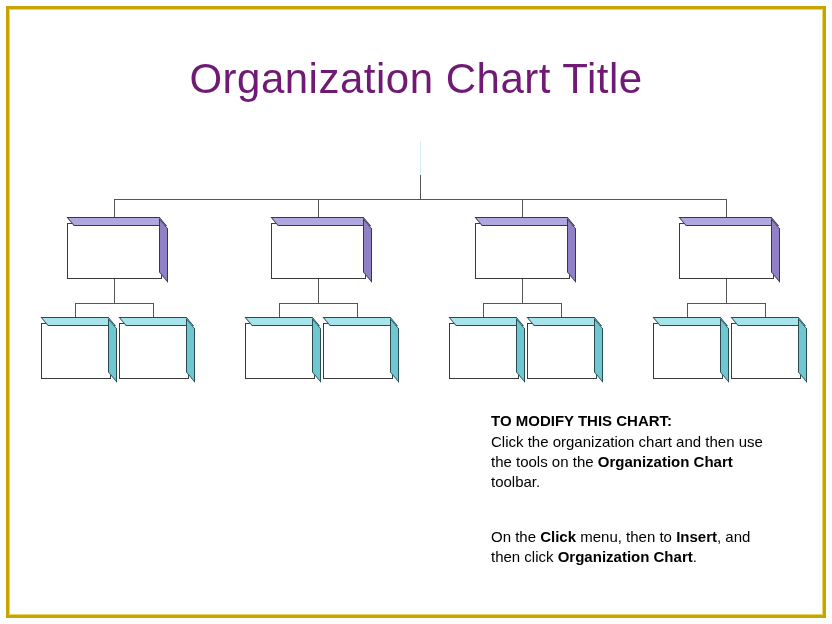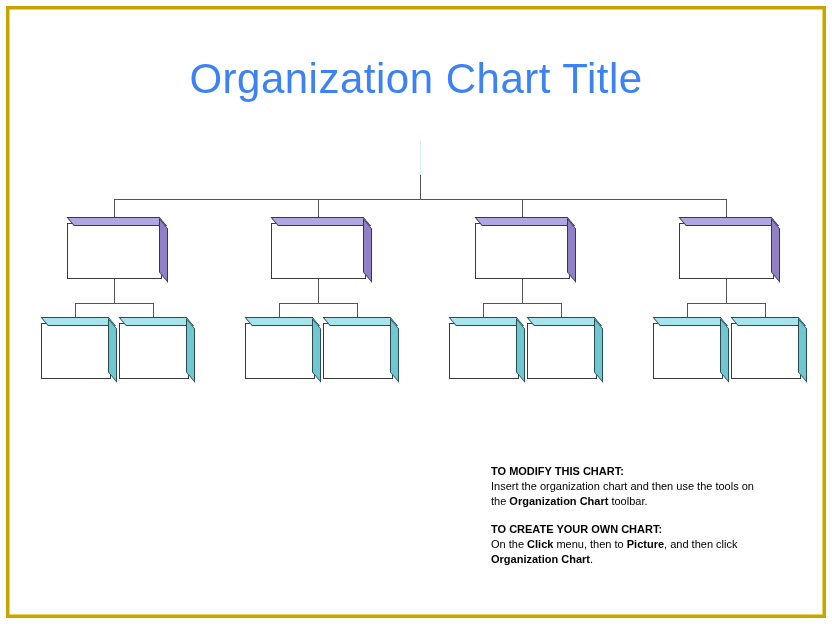--- a/index.html
+++ b/index.html
@@ -17,21 +17,21 @@
     box-shadow: inset 0 0 0 1px #e4d560;
     background: #fff;
   }
   .title {
     position: absolute;
     top: 46px;
     left: 0; right: 0;
     text-align: center;
     font-size: 42px;
     font-weight: 400;
-    color: #3b82f6;
+    color: #701a75;
     letter-spacing: 0.5px;
     font-family: Arial, sans-serif;
   }
   .org-area {
     position: absolute;
     top: 120px;
     left: 40px;
     right: 40px;
     height: 300px;
   }
@@ -62,21 +62,21 @@
 
   .connector { position: absolute; background: #555; }
   .h { height: 1px; }
   .v { width: 1px; }
 
   .instructions {
     position: absolute;
     right: 52px;
     bottom: 34px;
     width: 280px;
-    font-size: 11px;
+    font-size: 15px;
     line-height: 1.35;
     color: #000;
   }
   .instructions p { margin-bottom: 14px; }
   .instructions strong { font-weight: 700; }
 </style>
 </head>
 <body>
 
 <div class="frame">
@@ -127,21 +127,21 @@
     <div class="box box-sub" style="left:274px; top:194px; width:70px; height:56px;"></div>
     <div class="box box-sub" style="left:400px; top:194px; width:70px; height:56px;"></div>
     <div class="box box-sub" style="left:478px; top:194px; width:70px; height:56px;"></div>
     <div class="box box-sub" style="left:604px; top:194px; width:70px; height:56px;"></div>
     <div class="box box-sub" style="left:682px; top:194px; width:70px; height:56px;"></div>
   </div>
 
   <div class="instructions">
     <p>
       <strong>TO MODIFY THIS CHART:</strong><br>
-      <span>Insert the organization chart and then use the tools on the </span><strong>Organization Chart</strong><span> toolbar.</span>
+      <span>Click the organization chart and then use the tools on the </span><strong>Organization Chart</strong><span> toolbar.</span>
     </p>
     <p>
-      <strong>TO CREATE YOUR OWN CHART:</strong><br>
-      <span>On the </span><strong>Click</strong><span> menu, then to </span><strong>Picture</strong><span>, and then click </span><strong>Organization Chart</strong><span>.</span>
+      <br>
+      <span>On the </span><strong>Click</strong><span> menu, then to </span><strong>Insert</strong><span>, and then click </span><strong>Organization Chart</strong><span>.</span>
     </p>
   </div>
 
 </div>
 
 </body></html>

